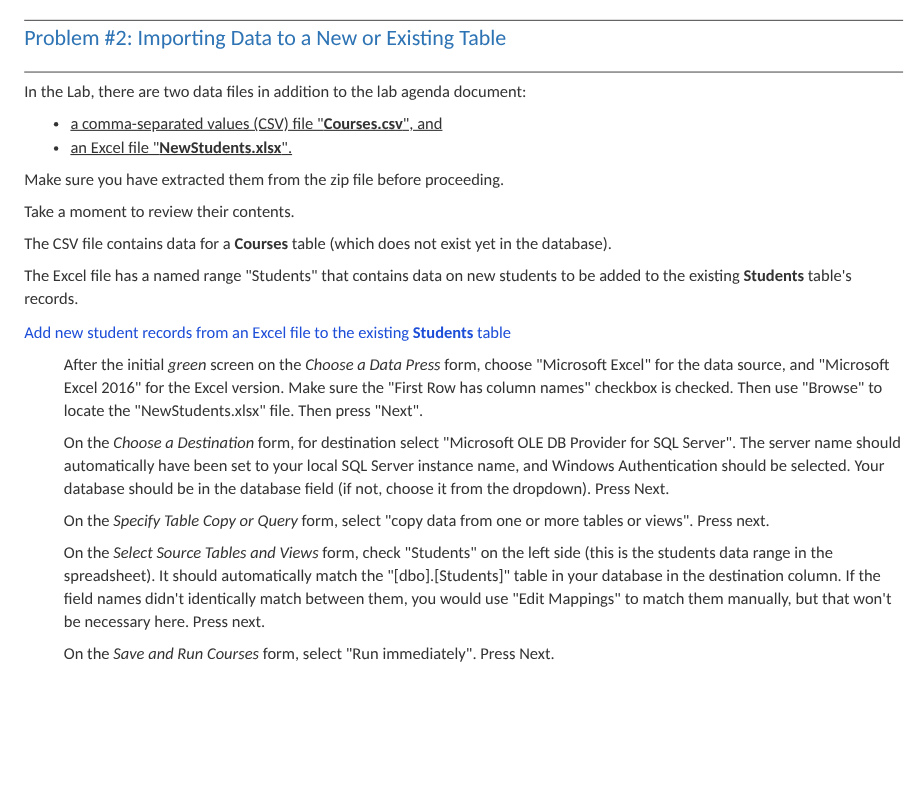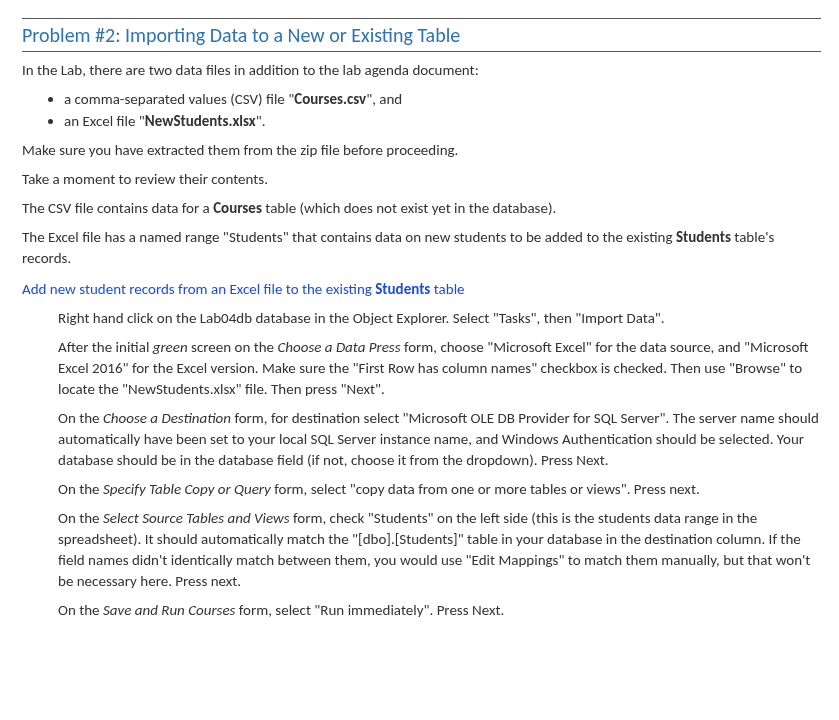--- a/index.html
+++ b/index.html
@@ -14,29 +14,30 @@
     hr.top {
       border: none;
       border-top: 1px solid #555;
       margin: 0 0 2px 0;
     }
     h2.problem-title {
       color: #2E74B5;
       font-weight: 400;
       font-size: 20px;
       margin: 0 0 2px 0;
-      padding-bottom: 2px;
+      padding-bottom: 16px;
       border-bottom: 1px solid #555;
     }
     p {
       margin: 8px 0;
     }
     ul {
       margin: 6px 0 8px 24px;
       padding-left: 18px;
+      text-decoration: underline;
     }
     li {
       margin: 1px 0;
     }
     .orange-hdr {
       color: #1d4ed8;
       margin: 10px 0 6px 0;
     }
     .steps {
       margin-left: 36px;
@@ -76,21 +77,20 @@
 <p>
   <span>The Excel file has a named range "Students" that contains data on new students to be added to the existing </span><strong>Students</strong><span> table's records.</span>
 </p>
 
 <p class="orange-hdr">
   <span>Add new student records from an Excel file to the existing </span><strong>Students</strong><span> table</span>
 </p>
 
 <div class="steps">
 
-  <p>Right hand click on the Lab04db database in the Object Explorer. Select "Tasks", then "Import Data".</p>
 
   <p>
     <span>After the initial </span><em>green</em><span> screen on the </span><em>Choose a Data Press</em><span> form, choose "Microsoft Excel" for the data source, and "Microsoft Excel 2016" for the Excel version. Make sure the "First Row has column names" checkbox is checked. Then use "Browse" to locate the "NewStudents.xlsx" file. Then press "Next".</span>
   </p>
 
   <p>
     <span>On the </span><em>Choose a Destination</em><span> form, for destination select "Microsoft OLE DB Provider for SQL Server". The server name should automatically have been set to your local SQL Server instance name, and Windows Authentication should be selected. Your database should be in the database field (if not, choose it from the dropdown).  Press Next.</span>
   </p>
 
   <p>

